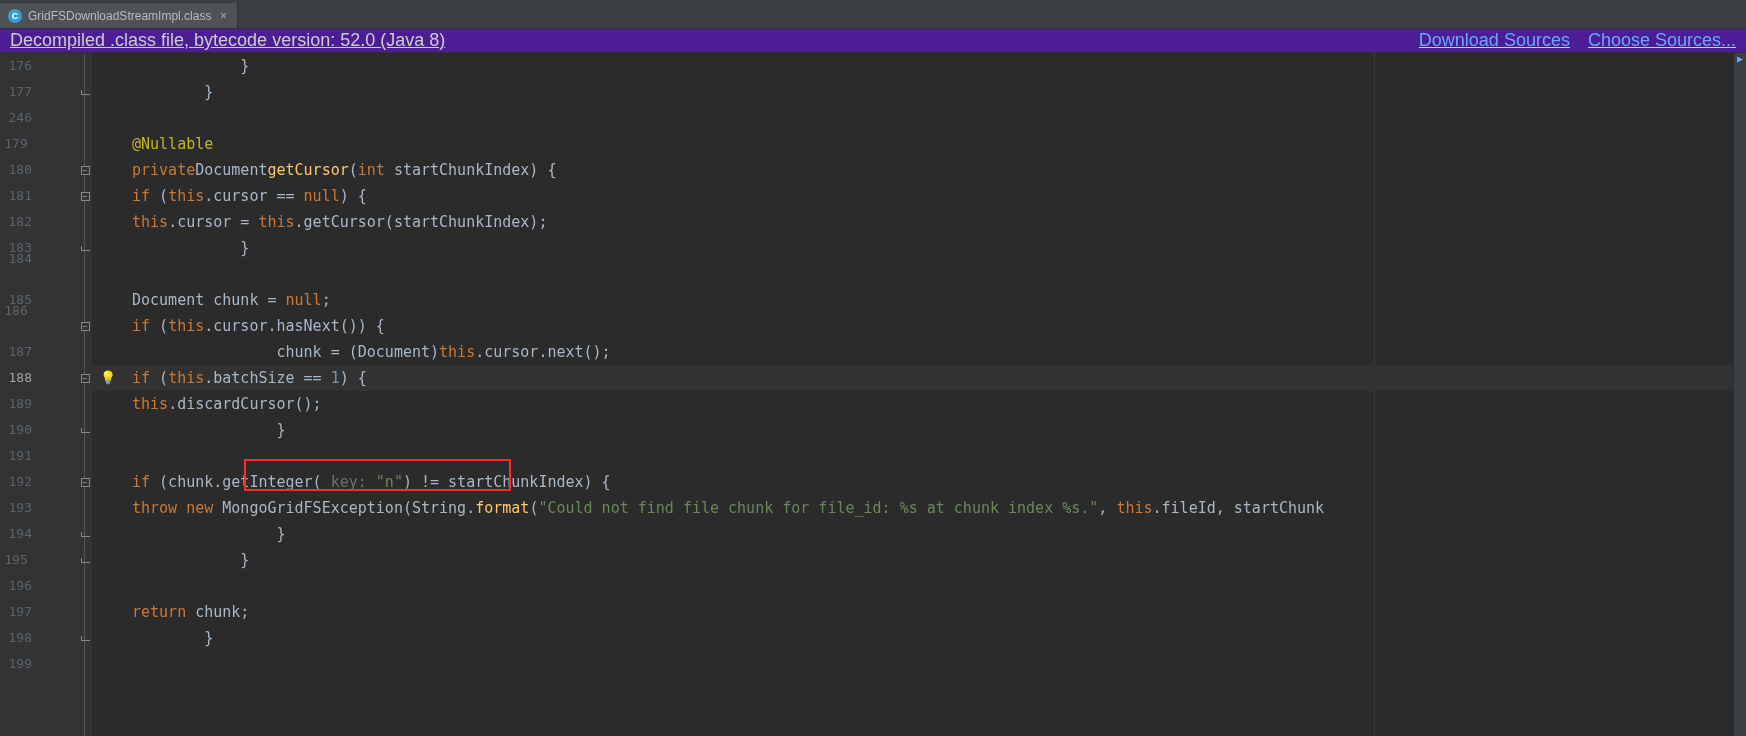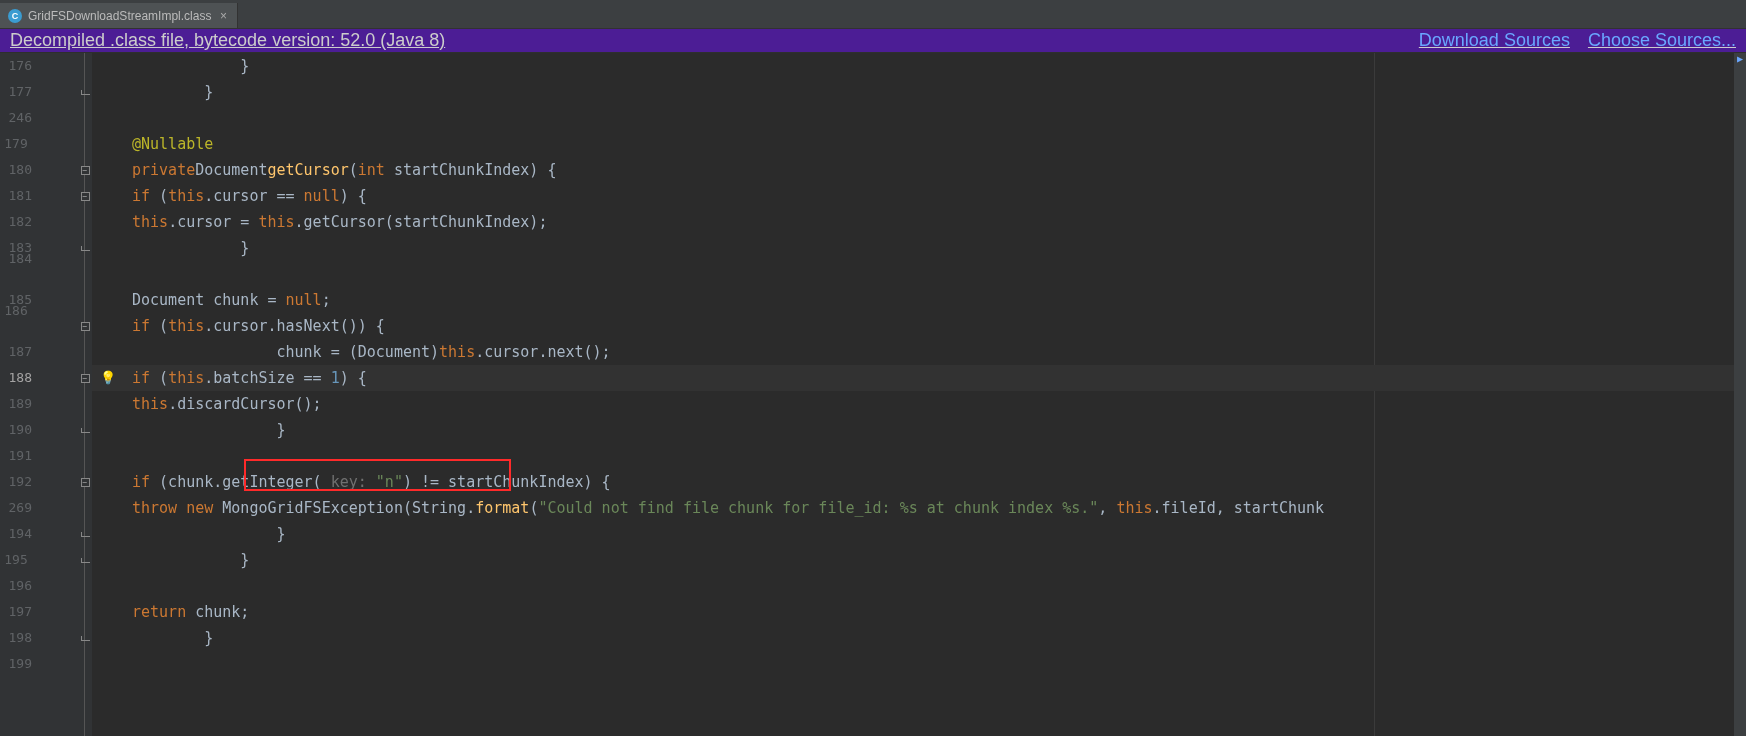--- a/index.html
+++ b/index.html
@@ -260,21 +260,21 @@
         <div class="ln" style="top: 338px; position: absolute; height: 26px; line-height: 26px;">189</div>
         <div class="ln" style="top: 364px; position: absolute; height: 26px; line-height: 26px;">190</div>
         <div class="fold-col" style="top: 364px;">
           <div class="fold-end"></div>
         </div>
         <div class="ln" style="top: 390px; position: absolute; height: 26px; line-height: 26px;">191</div>
         <div class="ln" style="top: 416px; position: absolute; height: 26px; line-height: 26px;">192</div>
         <div class="fold-col" style="top: 416px;">
           <div class="fold-mark">−</div>
         </div>
-        <div class="ln" style="top: 442px; position: absolute; height: 26px; line-height: 26px;">269</div>
+        <div class="ln" style="top: 442px; position: absolute; height: 26px; line-height: 26px;">193</div>
         <div class="ln" style="top: 468px; position: absolute; height: 26px; line-height: 26px;">194</div>
         <div class="fold-col" style="top: 468px;">
           <div class="fold-end"></div>
         </div>
         <div class="ln" style="top: 494px; position: absolute; height: 26px; line-height: 26px; text-align: center;">195</div>
         <div class="fold-col" style="top: 494px;">
           <div class="fold-end"></div>
         </div>
         <div class="ln" style="top: 520px; position: absolute; height: 26px; line-height: 26px;">196</div>
         <div class="ln" style="top: 546px; position: absolute; height: 26px; line-height: 26px;">197</div>

